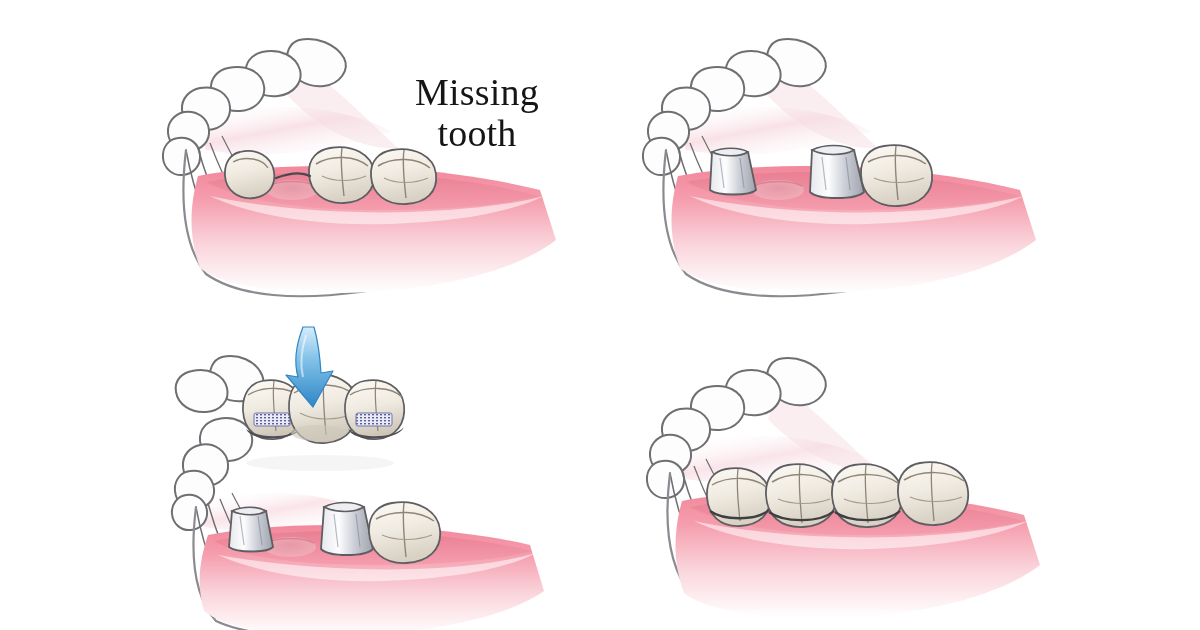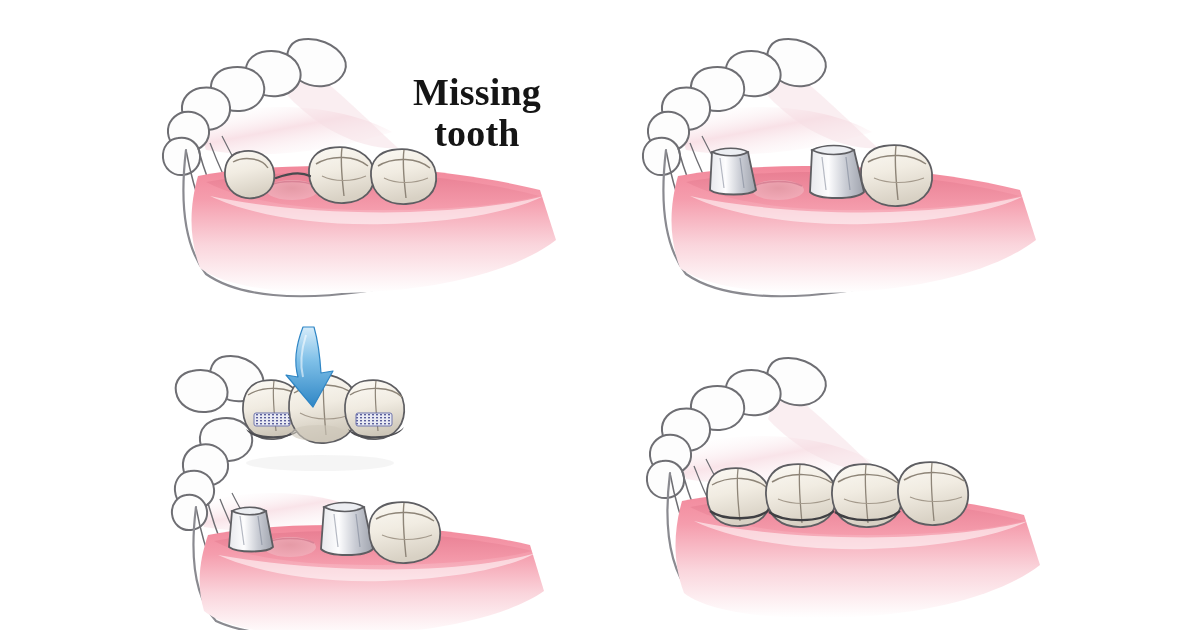--- a/index.html
+++ b/index.html
@@ -13,21 +13,21 @@
     position:relative;width:1200px;height:630px;
     display:grid;grid-template-columns:600px 600px;grid-template-rows:315px 315px;
   }
   .panel{position:relative;width:600px;height:315px;overflow:hidden;}
   .art{position:absolute;left:0;top:0;width:600px;height:315px;}
   .caption{
     position:absolute;color:#151515;
     font-size:38px;line-height:1.08;text-align:center;
     letter-spacing:.2px;white-space:pre-line;
   }
-  .cap-p1{left:372px;top:72px;width:210px;font-weight:bold;}
+  .cap-p1{left:372px;top:72px;width:210px;}
 </style>
 </head>
 <body>
 
 <div id="figure">
 
   <div class="panel">
     <svg class="art" viewBox="0 0 600 315">
       <defs>
         <linearGradient id="gum1" x1="0" y1="0" x2="0" y2="1">

